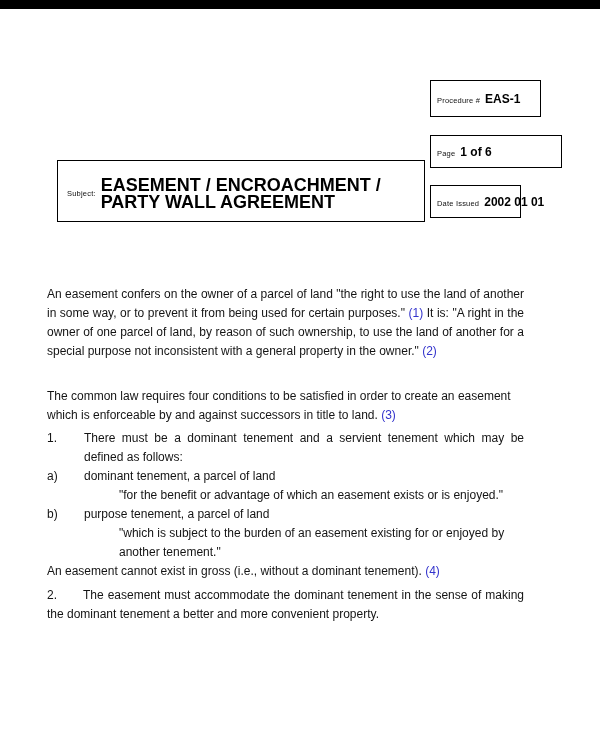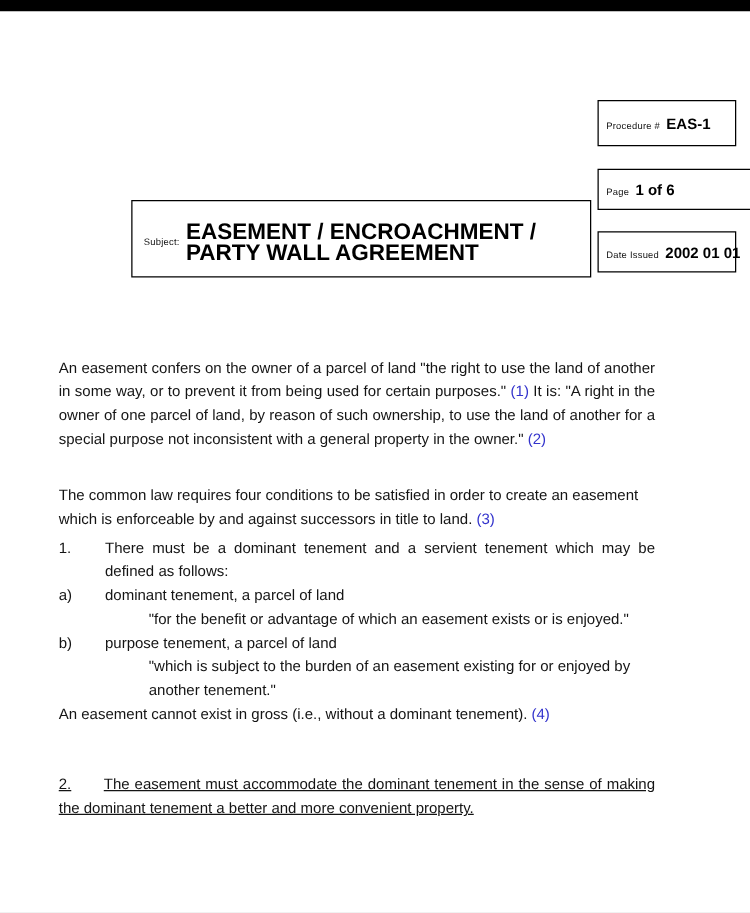--- a/index.html
+++ b/index.html
@@ -22,25 +22,24 @@
     width: 600px; height: 9px;
     background: #000000;
   }
   .box {
     position: absolute;
     border: 1px solid #000000;
     background: #ffffff;
     display: flex;
     align-items: baseline;
     gap: 5px;
-    margin-left: 48px;
   }
   .proc-box  { left: 430px; top: 80px;  width: 111px; height: 37px; padding: 11px 6px 6px 6px; }
   .pageno-box{ left: 430px; top: 135px; width: 132px; height: 33px; padding: 9px 6px 6px 6px; }
-  .date-box  { left: 430px; top: 185px; width: 111px; height: 33px; padding: 9px 6px 6px 6px; }
+  .date-box  { left: 430px; top: 185px; width: 91px; height: 33px; padding: 9px 6px 6px 6px; }
   .subject-box {
     left: 57px; top: 160px;
     width: 368px; height: 62px;
     padding: 13px 10px 8px 9px;
     align-items: center;
   }
   .small-label {
     font-size: 7.5px;
     color: #111111;
     white-space: nowrap;
@@ -67,21 +66,21 @@
     font-size: 12px;
     line-height: 19px;
     color: #141414;
   }
   .just { text-align: justify; }
   .para1 { margin-bottom: 26px; }
   .para2 { margin-bottom: 4px; }
   .hang { position: relative; padding-left: 37px; }
   .hang .marker { position: absolute; left: 0; top: 0; }
   .quote { padding-left: 72px; }
-  .gap-before { margin-top: 37px; text-decoration: underline; }
+  .gap-before { margin-top: 5px; }
   .num-spacer { display: inline-block; width: 26px; }
   a.ref {
     color: var(--ref-color, #3333cc);
     text-decoration: none;
     cursor: pointer;
   }
 </style>
 </head>
 <body>
 

